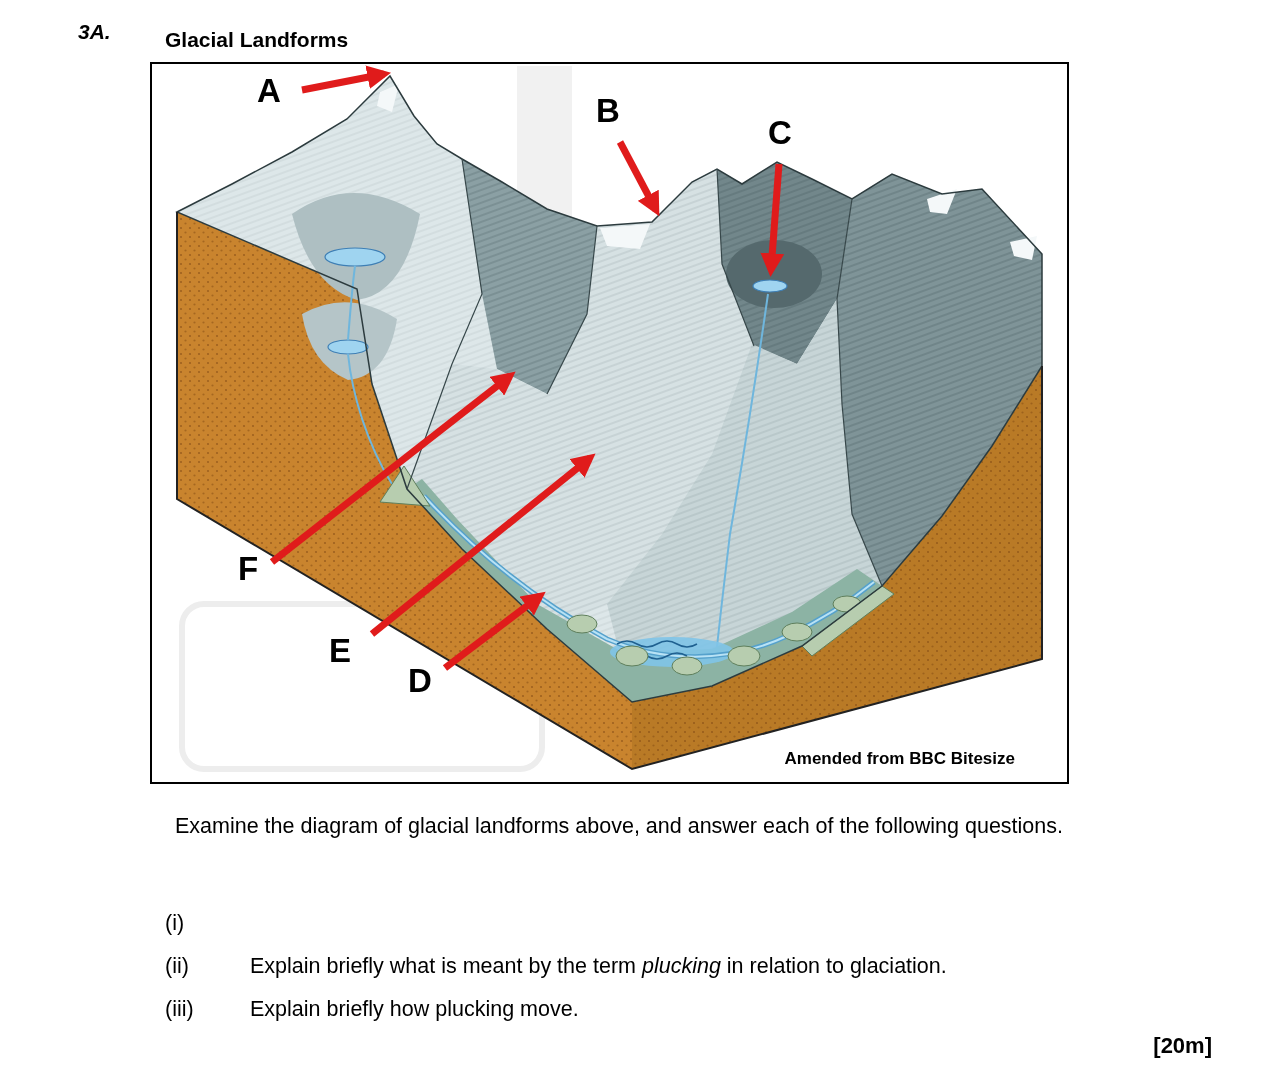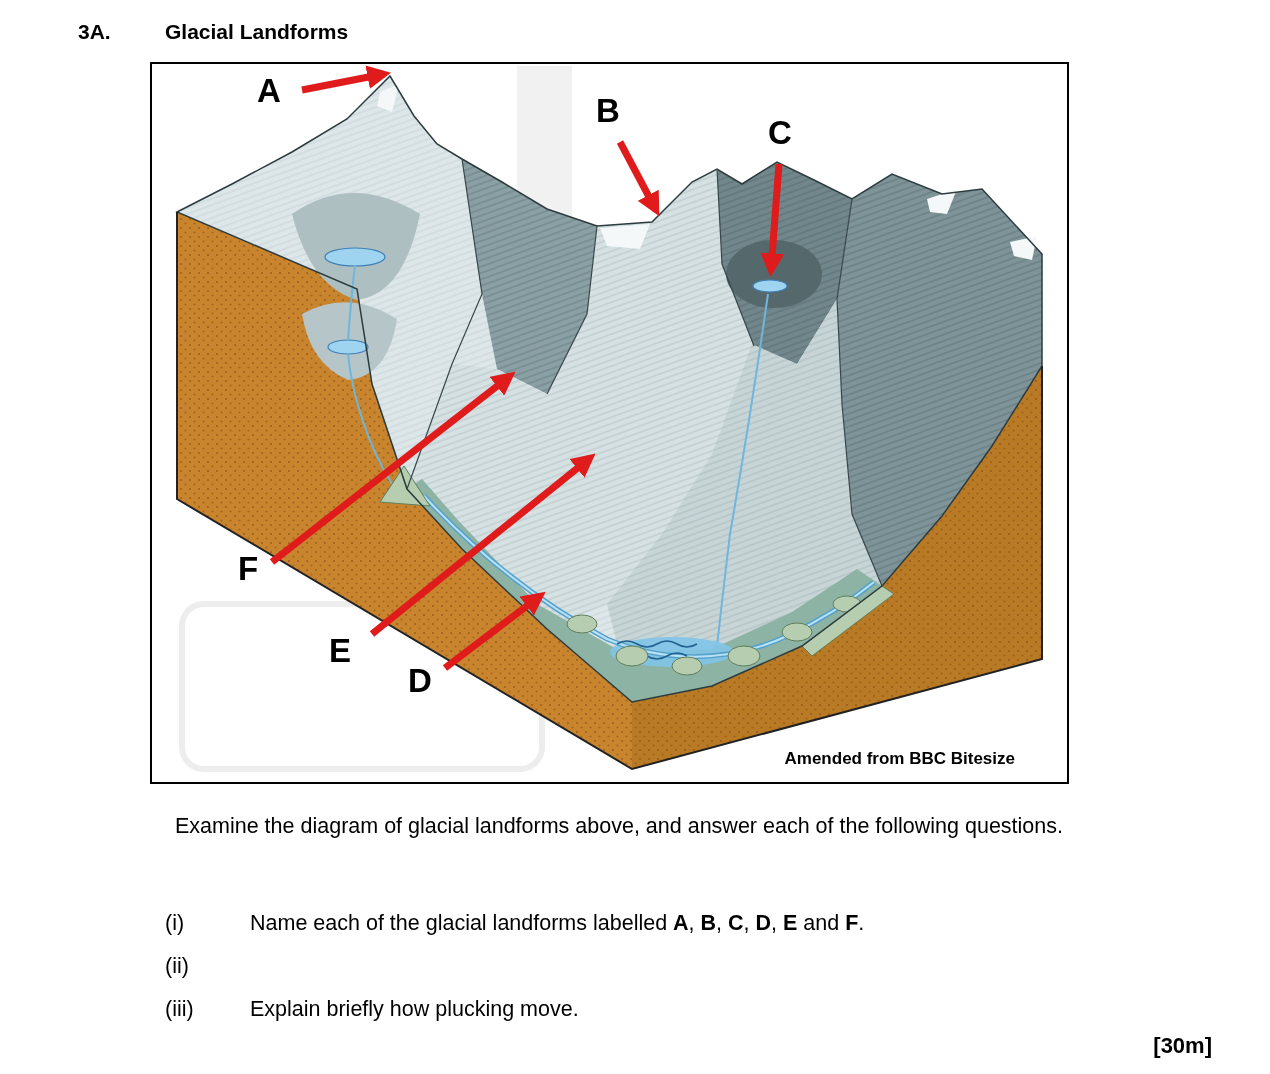--- a/index.html
+++ b/index.html
@@ -2,22 +2,22 @@
 <html><head>
 <meta charset="utf-8">
 <style>
   html,body{margin:0;padding:0;}
   body{
     width:1270px;height:1074px;background:#ffffff;position:relative;
     font-family:"Liberation Sans", sans-serif;color:#000;overflow:hidden;
   }
   .b{font-weight:bold;}
   .it{font-style:italic;}
-  .qnum{position:absolute;left:78px;top:20px;font-size:21px;font-weight:bold;}
-  .title{position:absolute;left:165px;top:20px;font-size:21px;font-weight:bold;}
+  .qnum{position:absolute;left:78px;top:20px;font-size:21px;font-weight:bold;font-style:italic;}
+  .title{position:absolute;left:165px;top:28px;font-size:21px;font-weight:bold;}
   .diagram-box{
     position:absolute;left:150px;top:62px;width:915px;height:718px;
     border:2px solid #000;background:#fff;box-sizing:content-box;
   }
   .diagram-box svg{display:block;}
   .intro{
     position:absolute;left:165px;top:800px;width:945px;
     font-size:21.5px;line-height:1.55;margin:10px;
   }
   .q-list{position:absolute;left:165px;top:908px;width:1040px;}
@@ -157,24 +157,24 @@
 
     <text class="credit" x="863" y="700" text-anchor="end">Amended from BBC Bitesize</text>
   </svg>
 </div>
 
 <p class="intro">Examine the diagram of glacial landforms above, and answer each of the following questions.</p>
 
 <div class="q-list">
   <div class="q-row">
     <span class="q-n">(i)</span>
-    <span class="q-t"><span>Name each of the glacial landforms labelled </span><span class="b">A</span><span>, </span><span class="b">B</span><span>, </span><span class="b">C</span><span>, </span><span class="b">D</span><span>, </span><span class="b">E</span><span> and </span><span class="b">F</span><span>.</span></span>
   </div>
   <div class="q-row">
     <span class="q-n">(ii)</span>
+    <span class="q-t"><span>Explain briefly what is meant by the term </span><span class="it">plucking</span><span> in relation to glaciation.</span></span>
   </div>
   <div class="q-row">
     <span class="q-n">(iii)</span>
     <span class="q-t"><span>Explain briefly how plucking move.</span></span>
   </div>
 </div>
 
-<div class="marks">[30m]</div>
+<div class="marks">[20m]</div>
 
 </body></html>

